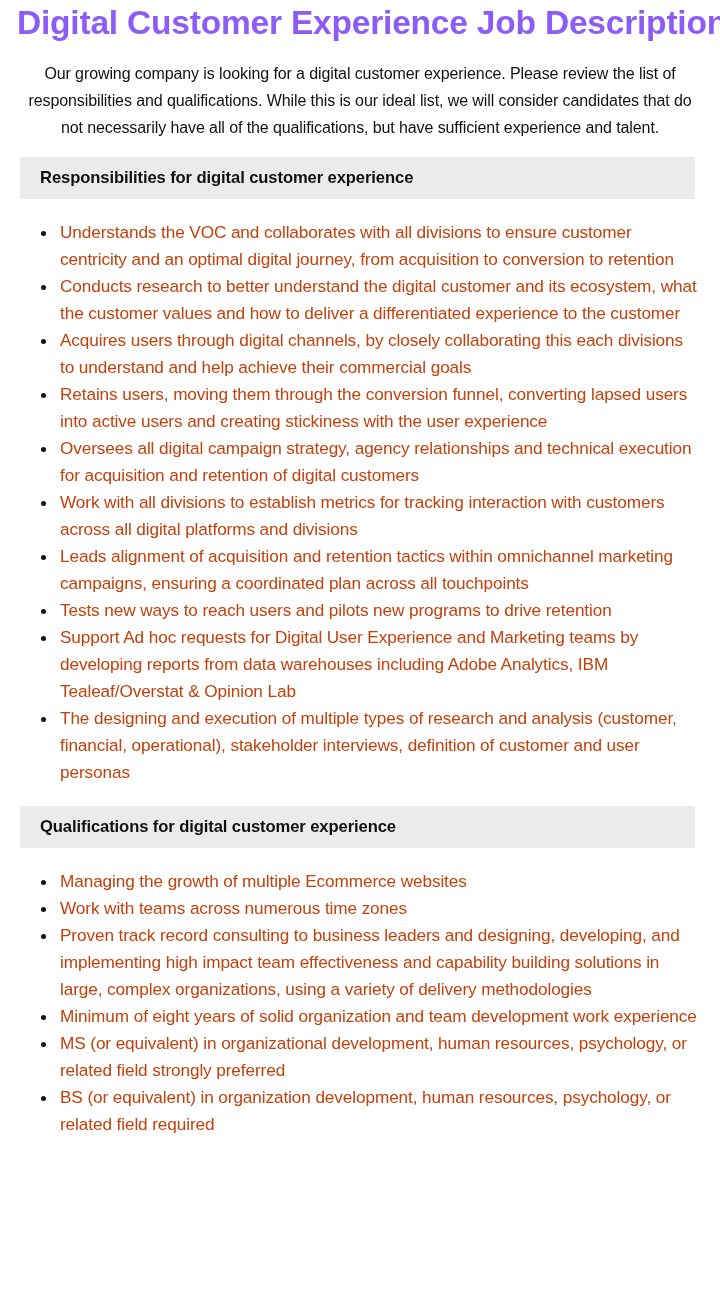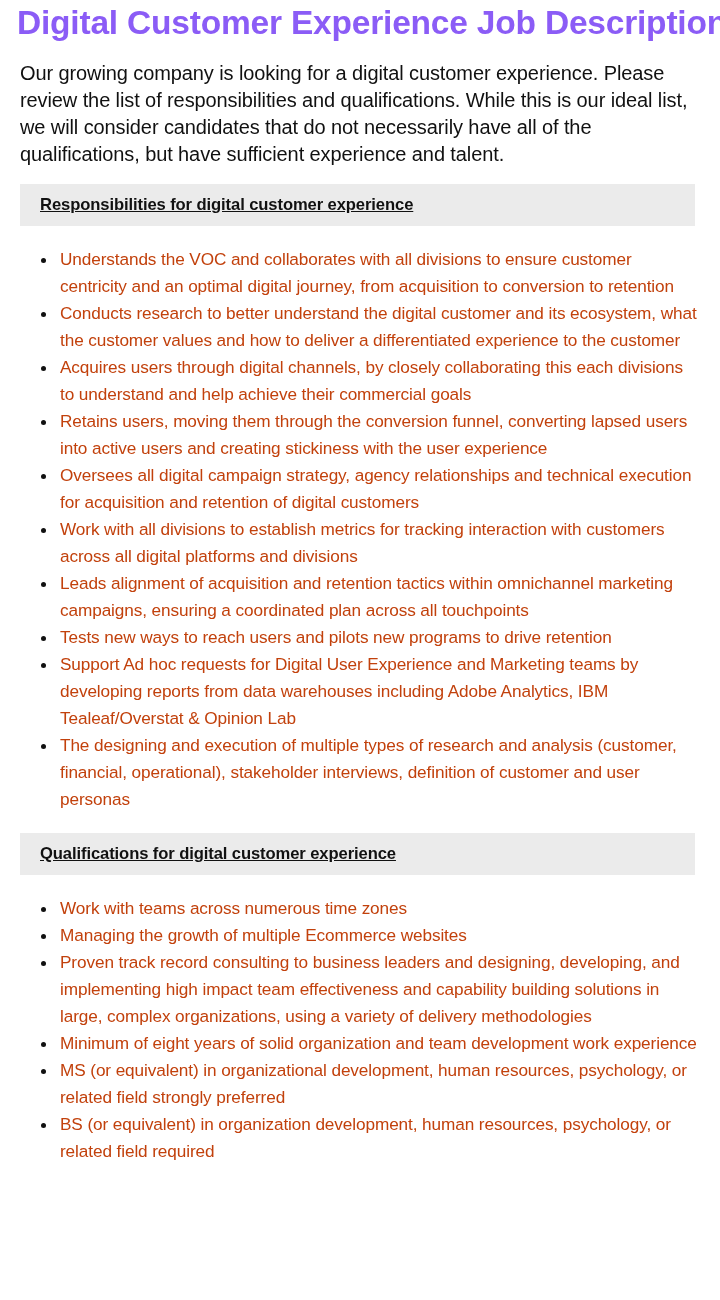--- a/index.html
+++ b/index.html
@@ -25,35 +25,35 @@
       font-size: 33.5px;
       font-weight: bold;
       line-height: 42px;
       letter-spacing: -0.2px;
       color: #8b5cf6;
       margin-left: -3px;
       white-space: nowrap;
     }
     .intro {
       margin: 16px 0 0 0;
-      font-size: 20px;
+      font-size: 16px;
       line-height: 27px;
       color: #111;
       letter-spacing: -0.1px;
+      text-align: center;
     }
     .section-header {
       margin-top: 16px;
       background: #ebebeb;
       height: 42px;
       display: flex;
       align-items: center;
       padding-left: 20px;
       box-sizing: border-box;
       width: 675px;
-      text-decoration: underline;
     }
     .section-header span {
       font-size: 16.6px;
       font-weight: bold;
       color: #111;
       letter-spacing: -0.1px;
     }
     ul.items {
       margin: 20px 0 0 0;
       padding: 0 0 0 40px;
@@ -99,20 +99,20 @@
     <li><span class="bullet"></span><span>Leads alignment of acquisition and retention tactics within omnichannel marketing campaigns, ensuring a coordinated plan across all touchpoints</span></li>
     <li><span class="bullet"></span><span>Tests new ways to reach users and pilots new programs to drive retention</span></li>
     <li><span class="bullet"></span><span>Support Ad hoc requests for Digital User Experience and Marketing teams by developing reports from data warehouses including Adobe Analytics, IBM Tealeaf/Overstat &amp; Opinion Lab</span></li>
     <li><span class="bullet"></span><span>The designing and execution of multiple types of research and analysis (customer, financial, operational), stakeholder interviews, definition of customer and user personas</span></li>
   </ul>
 
   <div class="section-header qual-header">
     <span>Qualifications for digital customer experience</span>
   </div>
   <ul class="items">
+    <li><span class="bullet"></span><span>Managing the growth of multiple Ecommerce websites</span></li>
     <li><span class="bullet"></span><span>Work with teams across numerous time zones</span></li>
-    <li><span class="bullet"></span><span>Managing the growth of multiple Ecommerce websites</span></li>
     <li><span class="bullet"></span><span>Proven track record consulting to business leaders and designing, developing, and implementing high impact team effectiveness and capability building solutions in large, complex organizations, using a variety of delivery methodologies</span></li>
     <li><span class="bullet"></span><span>Minimum of eight years of solid organization and team development work experience</span></li>
     <li><span class="bullet"></span><span>MS (or equivalent) in organizational development, human resources, psychology, or related field strongly preferred</span></li>
     <li><span class="bullet"></span><span>BS (or equivalent) in organization development, human resources, psychology, or related field required</span></li>
   </ul>
 </div>
 
 </body></html>

